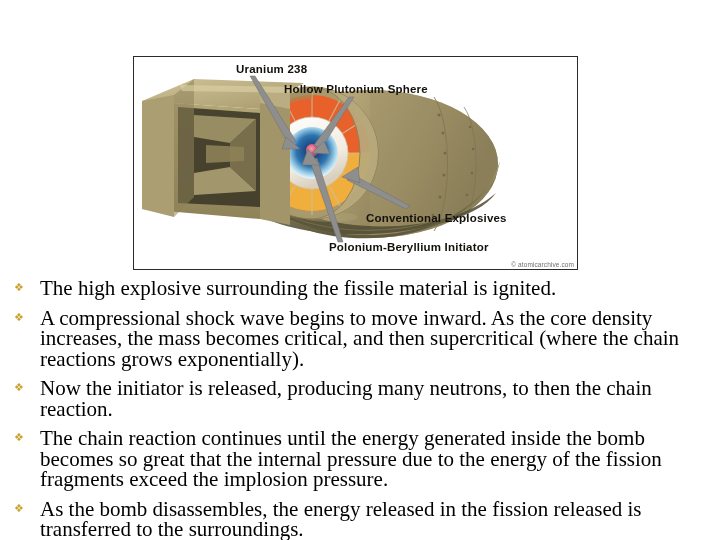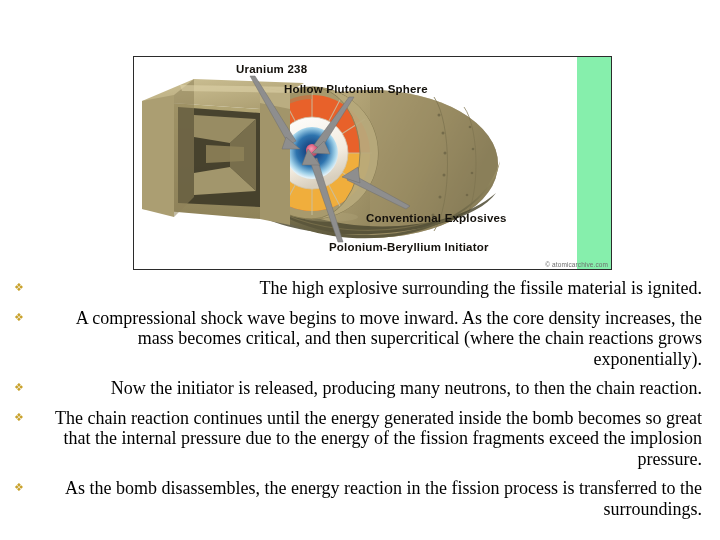--- a/index.html
+++ b/index.html
@@ -30,21 +30,21 @@
     color: #0d6b33;
     letter-spacing: 0px;
     margin-top: 44px;
   }
 
   
   #figure {
     position: absolute;
     left: 133px;
     top: 56px;
-    width: 479px;
+    width: 445px;
     height: 214px;
     border: 1px solid #2b2b2b;
     background: #86efac;
     overflow: hidden;
     box-sizing: border-box;
   }
   #figure-inner {
     position: absolute;
     inset: 0;
     overflow: hidden;
@@ -106,24 +106,24 @@
     padding-top: 4px;
     font-family: "DejaVu Sans", sans-serif;
     font-size: 11px;
     line-height: 11px;
     color: #c8a12a;
     text-align: left;
   }
   .bullet-text {
     flex: 1 1 auto;
     font-family: "Liberation Serif", serif;
-    font-size: 18px;
+    font-size: 21px;
     line-height: 20.5px;
     color: #000000;
-    text-align: right;
+    text-align: left;
   }
 </style>
 </head>
 <body>
 
 <div id="slide-title">Implosion Type Fission Bomb</div>
 
 <div id="figure">
   <div id="figure-inner">
 
@@ -317,16 +317,16 @@
     <span class="bullet-text">Now the initiator is released, producing many neutrons, to then the chain reaction.</span>
   </div>
 
   <div class="bullet-row">
     <span class="bullet-mark">❖</span>
     <span class="bullet-text">The chain reaction continues until the energy generated inside the bomb becomes so great that the internal pressure due to the energy of the fission fragments exceed the implosion pressure.</span>
   </div>
 
   <div class="bullet-row">
     <span class="bullet-mark">❖</span>
-    <span class="bullet-text">As the bomb disassembles, the energy reaction in the fission process is transferred to the surroundings.</span>
+    <span class="bullet-text">As the bomb disassembles, the energy released in the fission released is transferred to the surroundings.</span>
   </div>
 
 </div>
 
 </body></html>

